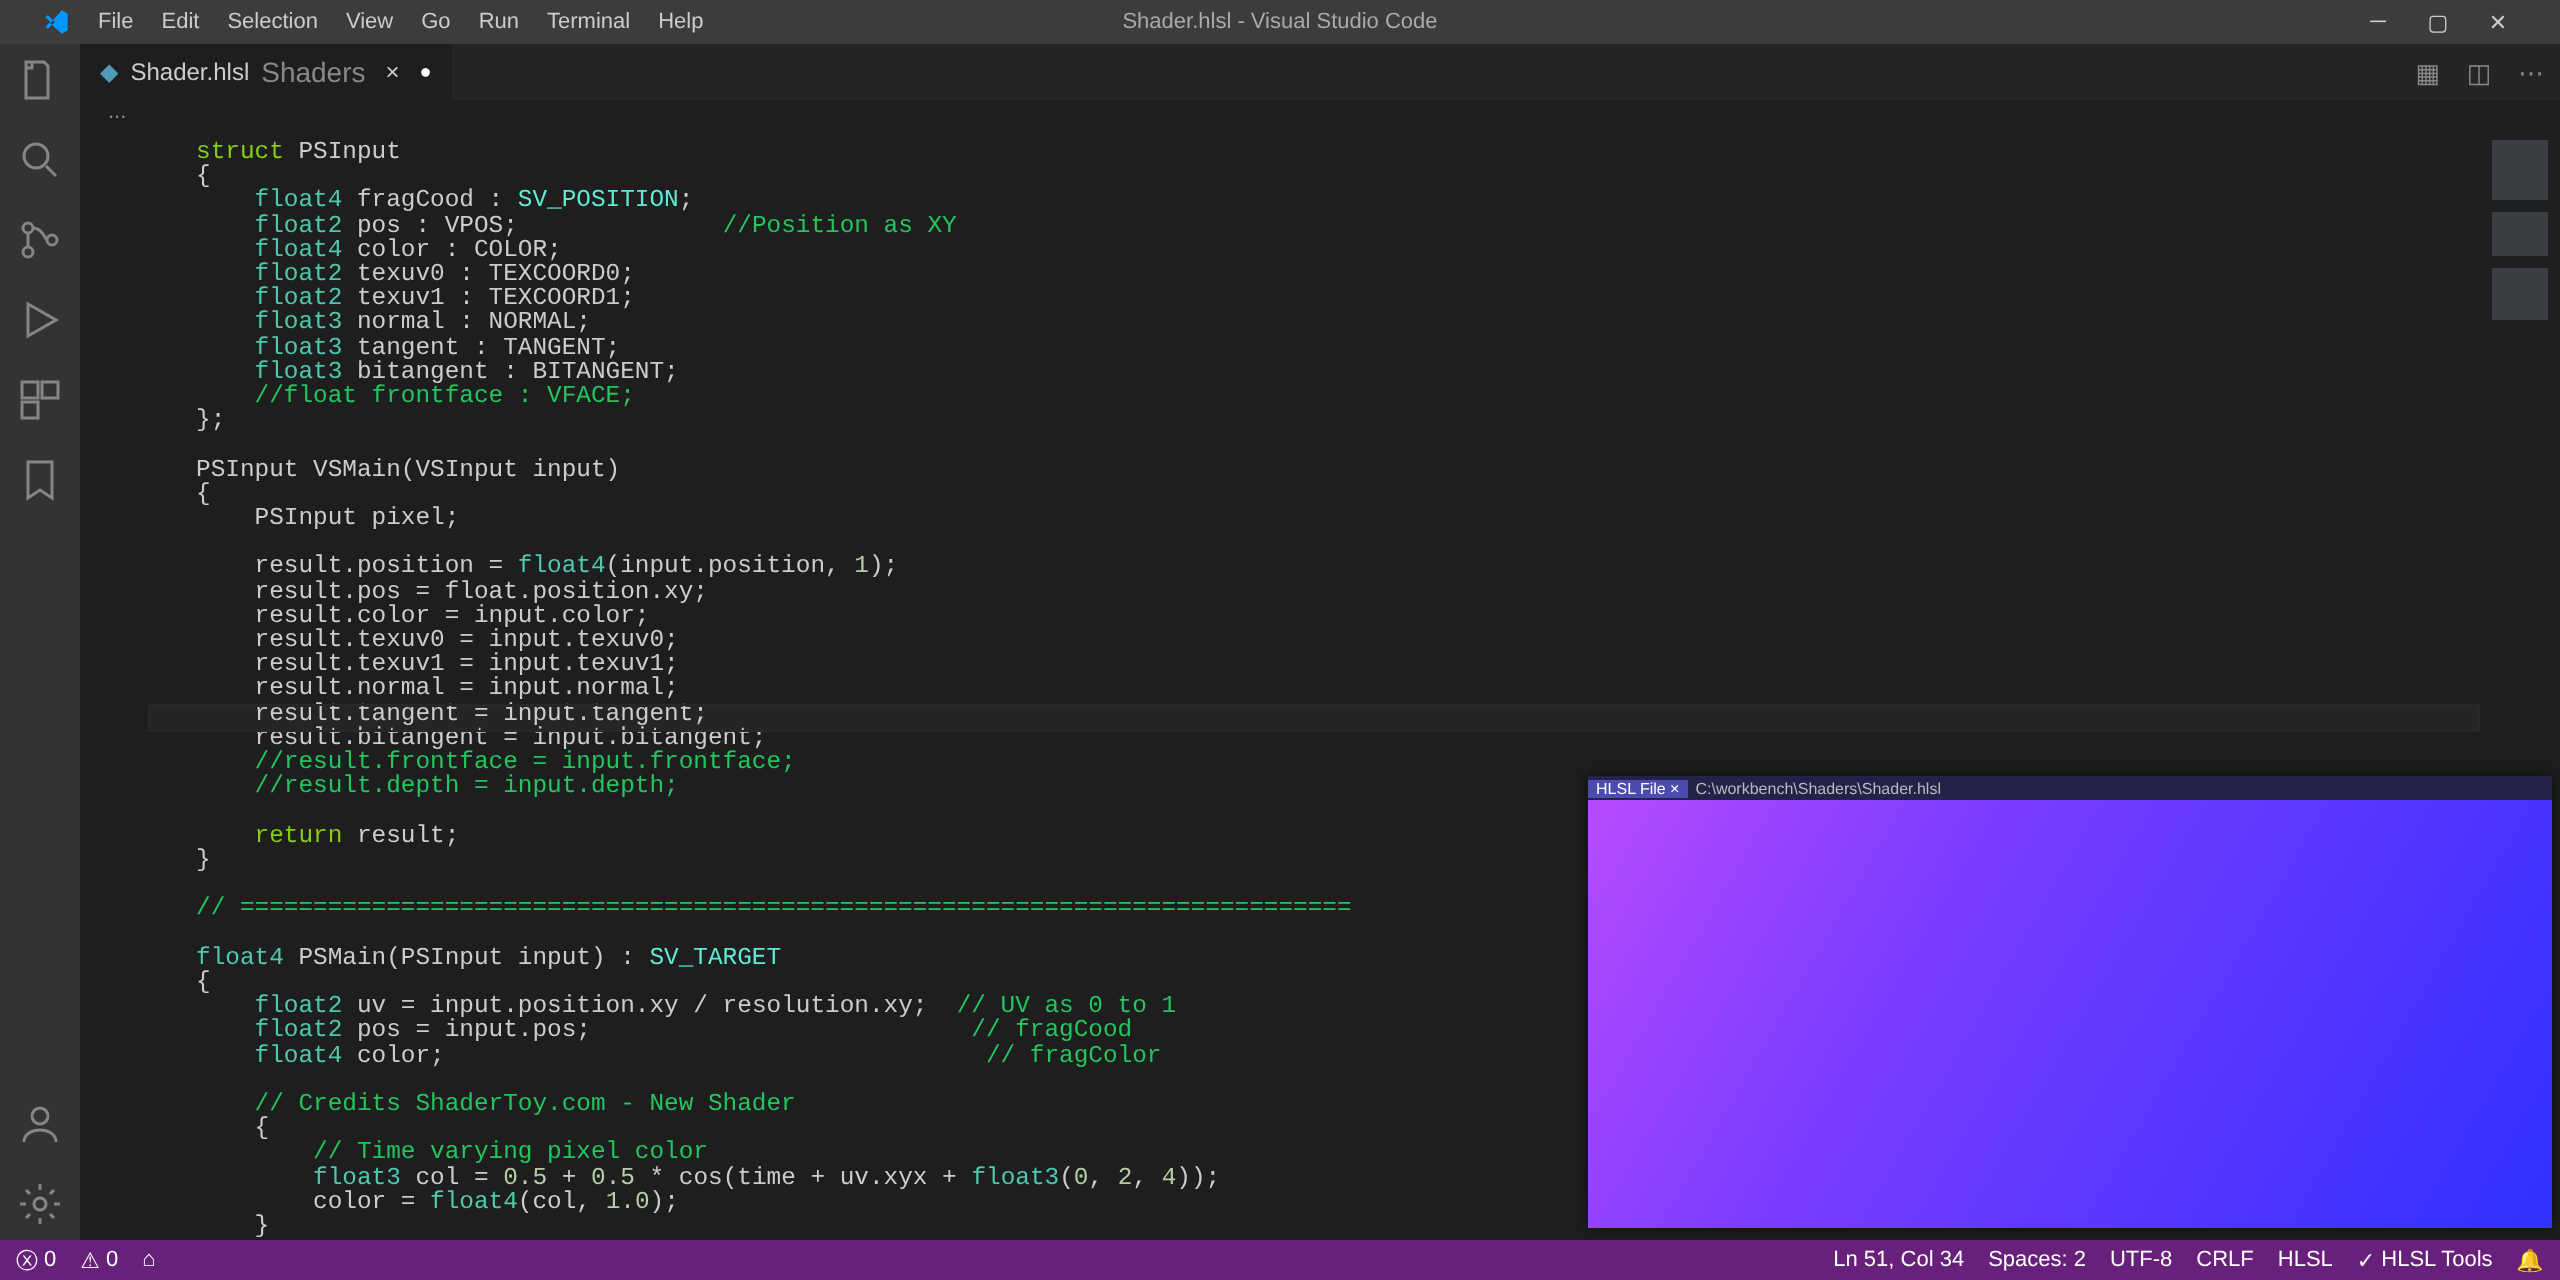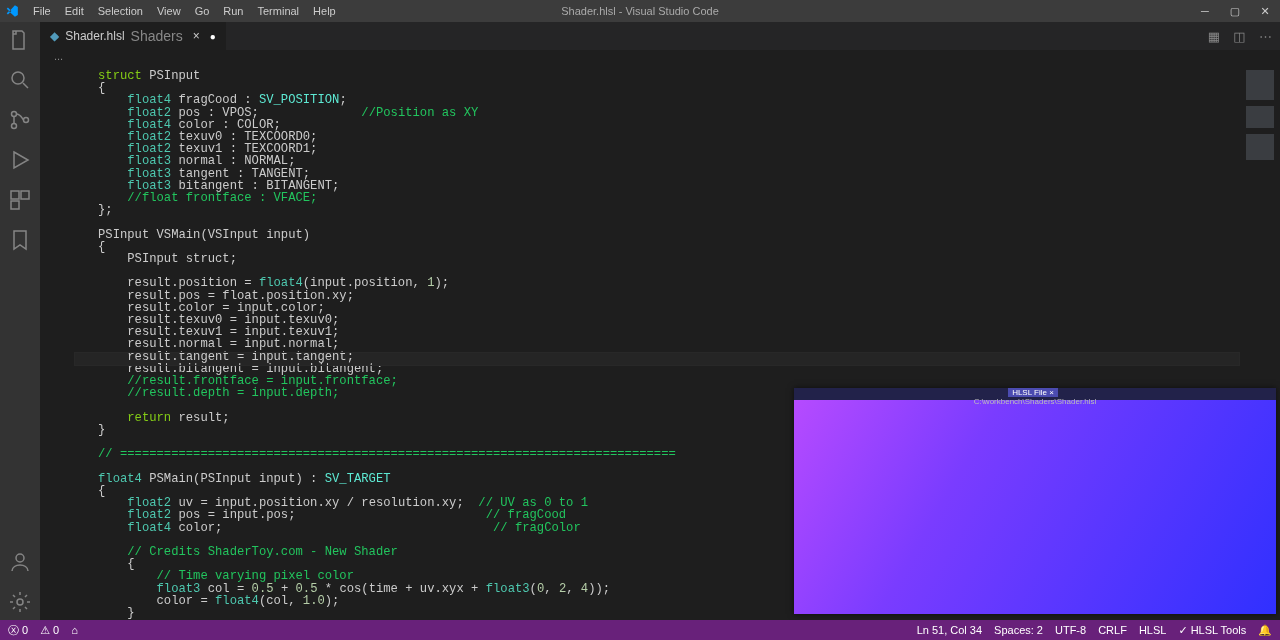--- a/index.html
+++ b/index.html
@@ -1,17 +1,17 @@
 <!DOCTYPE html>
 <html><head>
 <meta charset="utf-8">
 <style>
   * { margin: 0; padding: 0; box-sizing: border-box; }
   html, body { width: 1280px; height: 640px; overflow: hidden; font-family: "Segoe UI", Arial, sans-serif; background: #1e1e1e; color: #cccccc; font-size: 12px; }
-  .titlebar { height: 22px; background: #3c3c3c; display: flex; align-items: center; justify-content: space-between; padding: 0 0; font-size: 11px; }
+  .titlebar { height: 22px; background: #3c3c3c; display: flex; align-items: center; justify-content: space-between; padding: 0 16px; font-size: 11px; }
   .titlebar .menu { display: flex; align-items:center; }
   .titlebar .menu .logo-icon { width: 16px; height: 16px; margin: 0 6px 0 4px; display:inline-flex; align-items:center; justify-content:center;}
   .titlebar .menu span.mitem { padding: 0 7px; color: #ccc; cursor: default; }
   .titlebar .title { position:absolute; left:50%; transform:translateX(-50%); color:#aaa; }
   .titlebar .winbtns { display:flex; }
   .titlebar .winbtns span { width: 30px; text-align:center; color:#ccc; font-size:11px;}
   .body { display:flex; height: 598px; }
   .activitybar { width: 40px; background:#333333; display:flex; flex-direction:column; justify-content:space-between; padding: 6px 0; align-items:center;}
   .activitybar .top, .activitybar .bottom { display:flex; flex-direction:column; align-items:center; gap:16px;}
   .acticon { width:24px; height:24px; stroke:#858585; fill:none; stroke-width:1.5;}
@@ -28,21 +28,21 @@
   pre.code { font-family: Consolas, "Courier New", monospace; font-size: 12.2px; line-height: 1.0; padding: 2px 0 0 58px; white-space: pre; color:#cccccc;}
   .kw { color:#84cc16;}           
   .ty { color:#4ec9b0;}           
   .mac{ color:#5eead4;}           
   .cm { color:#22c55e;}
   .num{ color:#b5cea8;}
   .highlight-line { position:absolute; left:34px; right:40px; height:14px; top:284px; background:rgba(255,255,255,0.03); border:1px solid #282828;}
   .minimap { position:absolute; top:0; right:0; width:40px; height:100%; background:#1e1e1e; }
   .minimap .chunk { width:28px; margin:2px 6px; background:#3a3d41; }
   .preview { position:absolute; right:4px; bottom:6px; width:482px; height:226px; background: linear-gradient(120deg, #b84bff 0%, #7a3cff 35%, #3030ff 100%); box-shadow: 0 0 6px rgba(0,0,0,.6);}
-  .preview .ptitle { height:12px; background:#22224a; display:flex; align-items:center;flex-direction:column;}
+  .preview .ptitle { height:12px; background:#22224a; display:flex; align-items:center;}
   .preview .ptitle .label { background:#4b4bb0; color:#fff; font-size:8px; padding:0 4px; margin-right:4px;}
   .preview .ptitle .path { color:#bbb; font-size:8px;}
   .statusbar { height: 20px; background:#68217a; color:#fff; display:flex; align-items:center; justify-content:space-between; padding:0 8px; font-size:11px;}
   .statusbar .left, .statusbar .right { display:flex; gap:12px; align-items:center;}
   .statusbar .left span, .statusbar .right span { display:inline-flex; align-items:center; gap:3px;}
 </style>
 </head>
 <body>
 
 <div class="titlebar">
@@ -138,21 +138,21 @@
     <span class="ty">float2</span><span> texuv0 : TEXCOORD0;</span>
     <span class="ty">float2</span><span> texuv1 : TEXCOORD1;</span>
     <span class="ty">float3</span><span> normal : NORMAL;</span>
     <span class="ty">float3</span><span> tangent : TANGENT;</span>
     <span class="ty">float3</span><span> bitangent : BITANGENT;</span>
     <span class="cm">//float frontface : VFACE;</span>
 <span>};</span>
 <span></span>
 <span>PSInput VSMain(VSInput input)</span>
 <span>{</span>
-<span>    PSInput struct;</span>
+<span>    PSInput pixel;</span>
 <span></span>
 <span>    result.position = </span><span class="ty">float4</span><span>(input.position, </span><span class="num">1</span><span>);</span>
 <span>    result.pos = float.position.xy;</span>
 <span>    result.color = input.color;</span>
 <span>    result.texuv0 = input.texuv0;</span>
 <span>    result.texuv1 = input.texuv1;</span>
 <span>    result.normal = input.normal;</span>
 <span>    result.tangent = input.tangent;</span>
 <span>    result.bitangent = input.bitangent;</span>
     <span class="cm">//result.frontface = input.frontface;</span>

